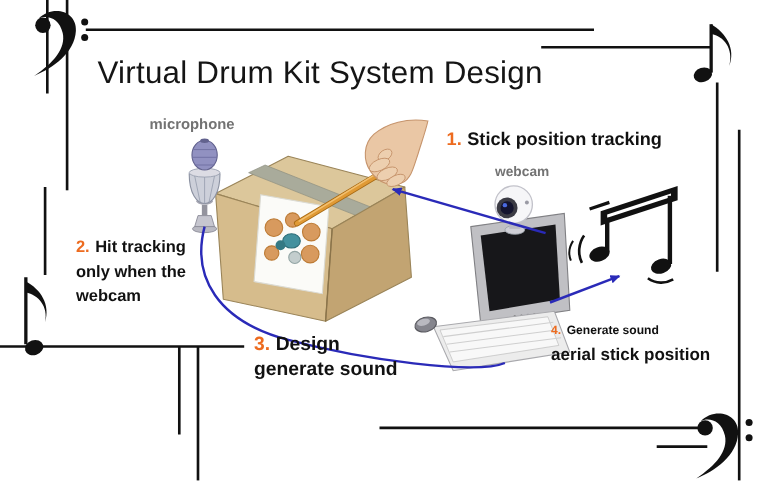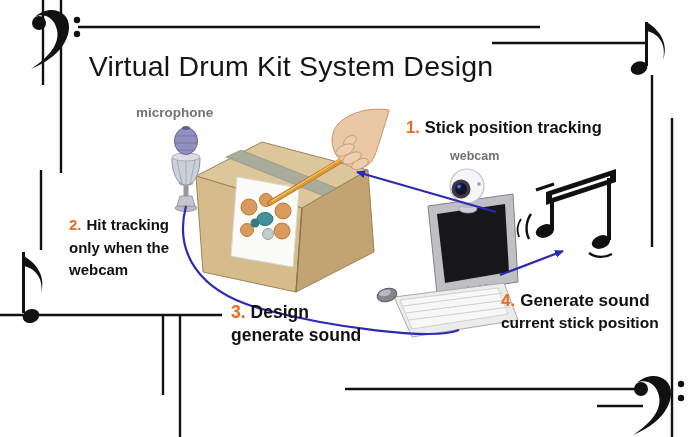--- a/index.html
+++ b/index.html
@@ -9,21 +9,21 @@
   .txt{position:absolute;white-space:nowrap;}
   .title{width:582px;left:0;top:50px;text-align:center;font-size:28.5px;font-weight:400;color:#151515;letter-spacing:.2px;}
   .lbl{font-weight:700;font-size:13.5px;line-height:17px;color:#737373;}
   .step .head{font-weight:700;}
   .step .num{color:#ED6B1F;font-weight:700;margin-right:5px;}
   .step .ln{font-weight:700;}
   #step1{left:406px;top:118px;font-size:16.5px;}
   #step2{left:69px;top:214px;font-size:15px;line-height:22.5px;}
   #step3{left:231px;top:301px;font-size:17.5px;line-height:23px;}
   #step4{left:501px;top:290px;font-size:15.5px;line-height:22px;}
-  #step4 .head{font-size:17px;}
+  #step4 .head{font-size:11px;}
   #lbl-mic{left:136px;top:104px;}
   #lbl-drumkit{left:228px;top:104px;}
   #lbl-webcam{left:450px;top:148px;font-size:12.5px;}
 </style>
 </head>
 <body>
 
 <div id="page">
 
 <svg id="art" width="699" height="437" viewBox="0 0 699 437">
@@ -194,16 +194,16 @@
   <div class="ln">webcam</div>
 </div>
 
 <div class="txt step" id="step3">
   <div class="head"><span class="num">3.</span><span>Design</span></div>
   <div class="ln">generate sound</div>
 </div>
 
 <div class="txt step" id="step4">
   <div class="head"><span class="num">4.</span><span>Generate sound</span></div>
-  <div class="ln">current stick position</div>
+  <div class="ln">aerial stick position</div>
 </div>
 
 </div>
 
 </body></html>

